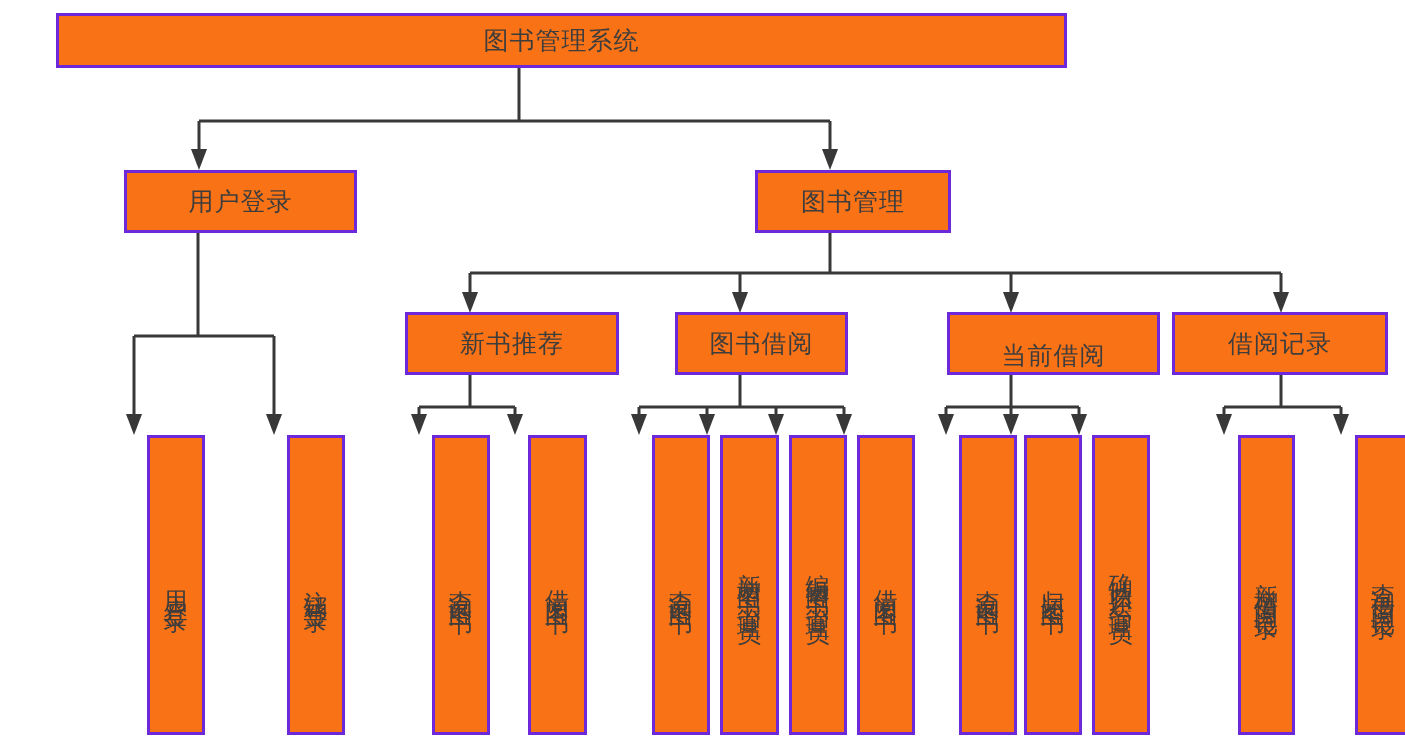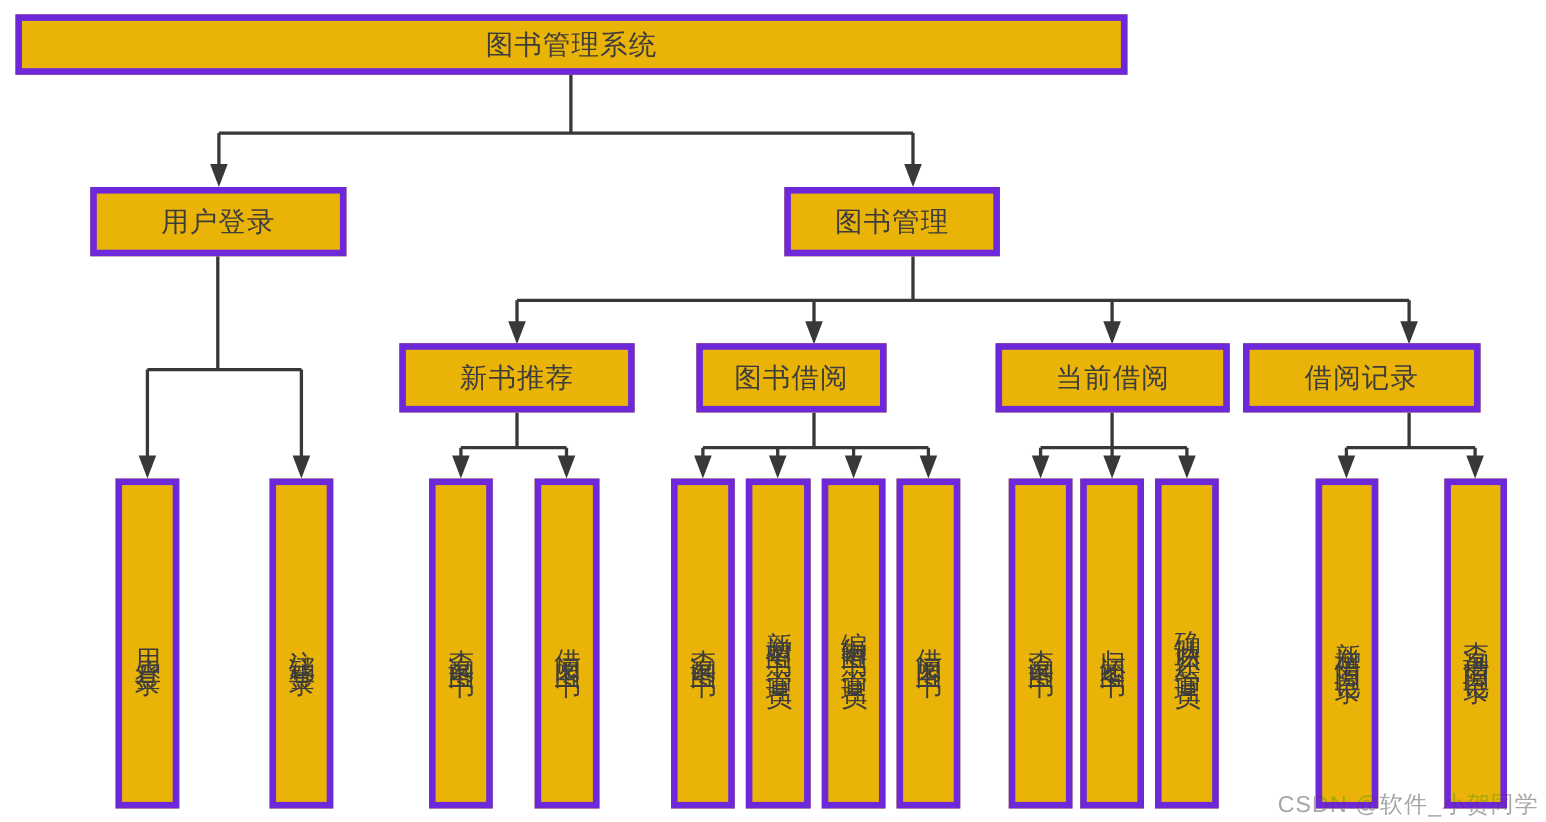--- a/index.html
+++ b/index.html
@@ -8,29 +8,30 @@
     width: 1405px;
     height: 747px;
     background: #ffffff;
     font-family: "Liberation Sans", "DejaVu Sans", sans-serif;
     overflow: hidden;
   }
   #wires { position: absolute; left: 0; top: 0; }
   .box {
     position: absolute;
     box-sizing: border-box;
-    background: #eab308;
-    border: 6px solid #6d28d9;
+    background: #f97316;
+    border: 3px solid #6d28d9;
     display: flex;
     align-items: center;
     justify-content: center;
     color: #3d3d3d;
     font-size: 25px;
     letter-spacing: 1px;
     white-space: nowrap;
+    margin-left: 42px;
   }
   .hbox { height: 63px; }
   .root { left: 14px; top: 13px; width: 1011px; height: 55px; }
   .lvl2 { top: 170px; }
   .mid  { top: 312px; }
   .leaf { top: 435px; height: 300px; }
   .leaf .vtext {
     writing-mode: vertical-rl;
     text-orientation: mixed;
     font-size: 24px;
@@ -105,21 +106,21 @@
   <div class="box hbox lvl2" style="left:713px; width:196px;">
     <span>图书管理</span>
   </div>
 
   <div class="box hbox mid" style="left:363px; width:214px;">
     <span>新书推荐</span>
   </div>
   <div class="box hbox mid" style="left:633px; width:173px;">
     <span>图书借阅</span>
   </div>
-  <div class="box hbox mid" style="left:905px; width:213px;">
+  <div class="box hbox mid" style="left:905px; width:213px;align-items:flex-end;">
     <span>当前借阅</span>
   </div>
   <div class="box hbox mid" style="left:1130px; width:216px;">
     <span>借阅记录</span>
   </div>
 
   <div class="box leaf" style="left:105px; width:58px;">
     <span class="vtext">用户登录</span>
   </div>
   <div class="box leaf" style="left:245px; width:58px;">
@@ -156,15 +157,14 @@
     <span class="vtext">确认归还（管理员）</span>
   </div>
 
   <div class="box leaf" style="left:1196px; width:57px;">
     <span class="vtext">新增借阅记录</span>
   </div>
   <div class="box leaf" style="left:1313px; width:57px;">
     <span class="vtext">查询借阅记录</span>
   </div>
 
-  <div class="watermark">CSDN @软件_小贺同学</div>
 
 </div>
 
 </body></html>

